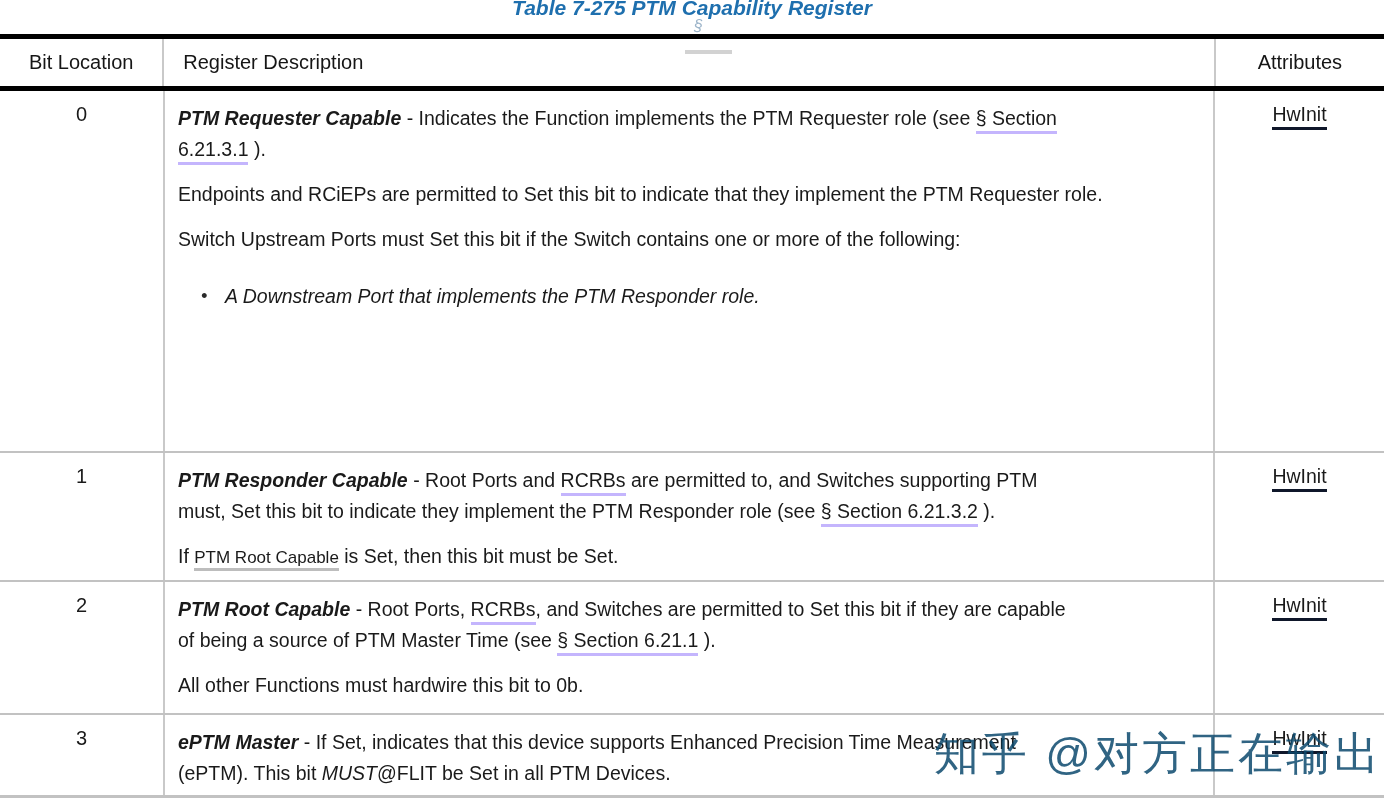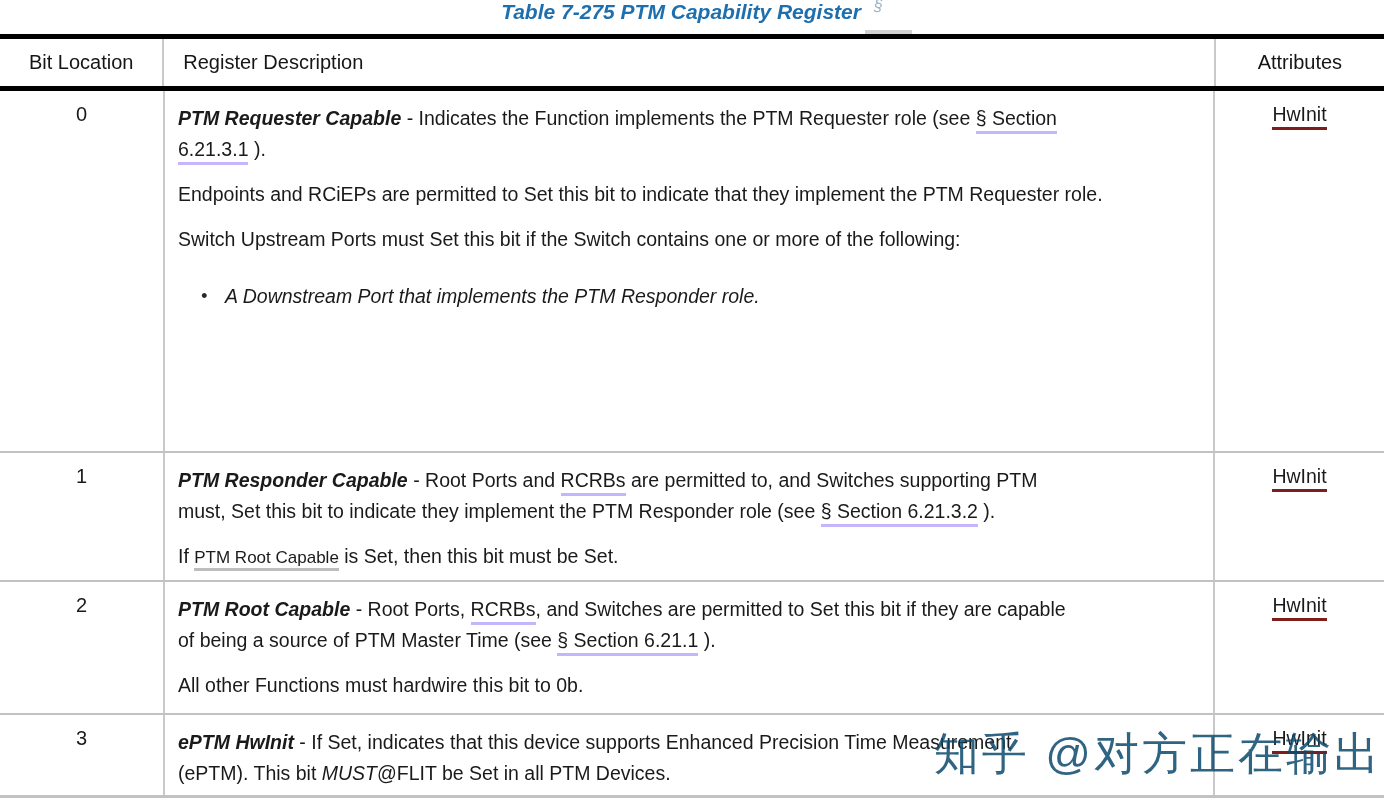--- a/index.html
+++ b/index.html
@@ -6,22 +6,22 @@
   html, body { margin: 0; padding: 0; }
   body {
     width: 1384px; height: 809px; overflow: hidden;
     background: #ffffff; color: #1a1a1a;
     font-family: "Liberation Sans", sans-serif;
   }
   .page { position: relative; width: 1384px; height: 809px; }
 
   
   .doc-title {
-    height: 34px; display: flex; align-items: flex-start; justify-content: center;
-    font-style: italic; font-weight: 600; font-size: 21px; color: #1e6fae;
+    height: 34px; display: flex; align-items: center; justify-content: center;
+    font-style: italic; font-weight: 600; font-size: 21px; color: #1e6fae; flex-direction: column;
   }
   .anchor {
     font-style: italic; font-weight: 400; font-size: 16px; color: #9cb4c9;
     margin-left: 13px; position: relative; top: -3px;
   }
   .anchor::after {
     content: ""; position: absolute; left: -9px; top: 33px;
     width: 47px; height: 4px; background: #d2d2d2;
   }
 
@@ -45,21 +45,21 @@
 
   .bit  { text-align: center; padding-top: 12px; font-size: 20px; }
   .desc { padding: 12px 24px 0 13px; font-size: 19.5px; line-height: 31px; }
   .attr { text-align: center; padding-top: 12px; font-size: 19.5px; }
 
   .para { margin: 0 0 14px 0; }
   .lead { font-weight: 700; font-style: italic; text-align: center; }
   .em   { font-style: italic; }
   .lnk  { border-bottom: 3px solid #c4b5fd; padding-bottom: 2px; }
   .xref { font-size: 17px; border-bottom: 3px solid #bdbdbd; padding-bottom: 1px; }
-  .attr-link { border-bottom: 3px solid #7f1d1d; padding-bottom: 2px; }
+  .attr-link { border-bottom: 3px solid #0f172a; padding-bottom: 2px; }
 
   .bullets { list-style: none; margin: 26px 0 0 0; padding: 0; font-style: italic; }
   .bullets li { position: relative; padding-left: 47px; margin: 0 0 12px 0; }
   .bullets li::before {
     content: "\2022"; position: absolute; left: 23px; top: 0;
     color: #2a2a2a; font-size: 18px;
   }
 
   
   .watermark {
@@ -113,21 +113,21 @@
       <div class="c2 desc">
         <p class="para"><span class="lead">PTM Root Capable</span><span> - Root Ports, </span><span class="lnk">RCRBs</span><span>, and Switches are permitted to Set this bit if they are capable</span><br><span>of being a source of PTM Master Time (see </span><span class="lnk">§ Section 6.21.1</span><span> ).</span></p>
         <p class="para">All other Functions must hardwire this bit to 0b.</p>
       </div>
       <div class="c3 attr"><span class="attr-link">HwInit</span></div>
     </div>
 
     <div class="trow r3">
       <div class="c1 bit">3</div>
       <div class="c2 desc">
-        <p class="para"><span class="lead">ePTM HwInit</span><span> - If Set, indicates that this device supports Enhanced Precision Time Measurement</span><br><span>(ePTM). This bit </span><span class="em">MUST</span><span>@FLIT be Set in all PTM Devices.</span></p>
+        <p class="para"><span class="lead">ePTM Master</span><span> - If Set, indicates that this device supports Enhanced Precision Time Measurement</span><br><span>(ePTM). This bit </span><span class="em">MUST</span><span>@FLIT be Set in all PTM Devices.</span></p>
       </div>
       <div class="c3 attr"><span class="attr-link">HwInit</span></div>
     </div>
 
   </div>
 
   <div class="watermark">知乎 @对方正在输出</div>
 
 </div>
 

